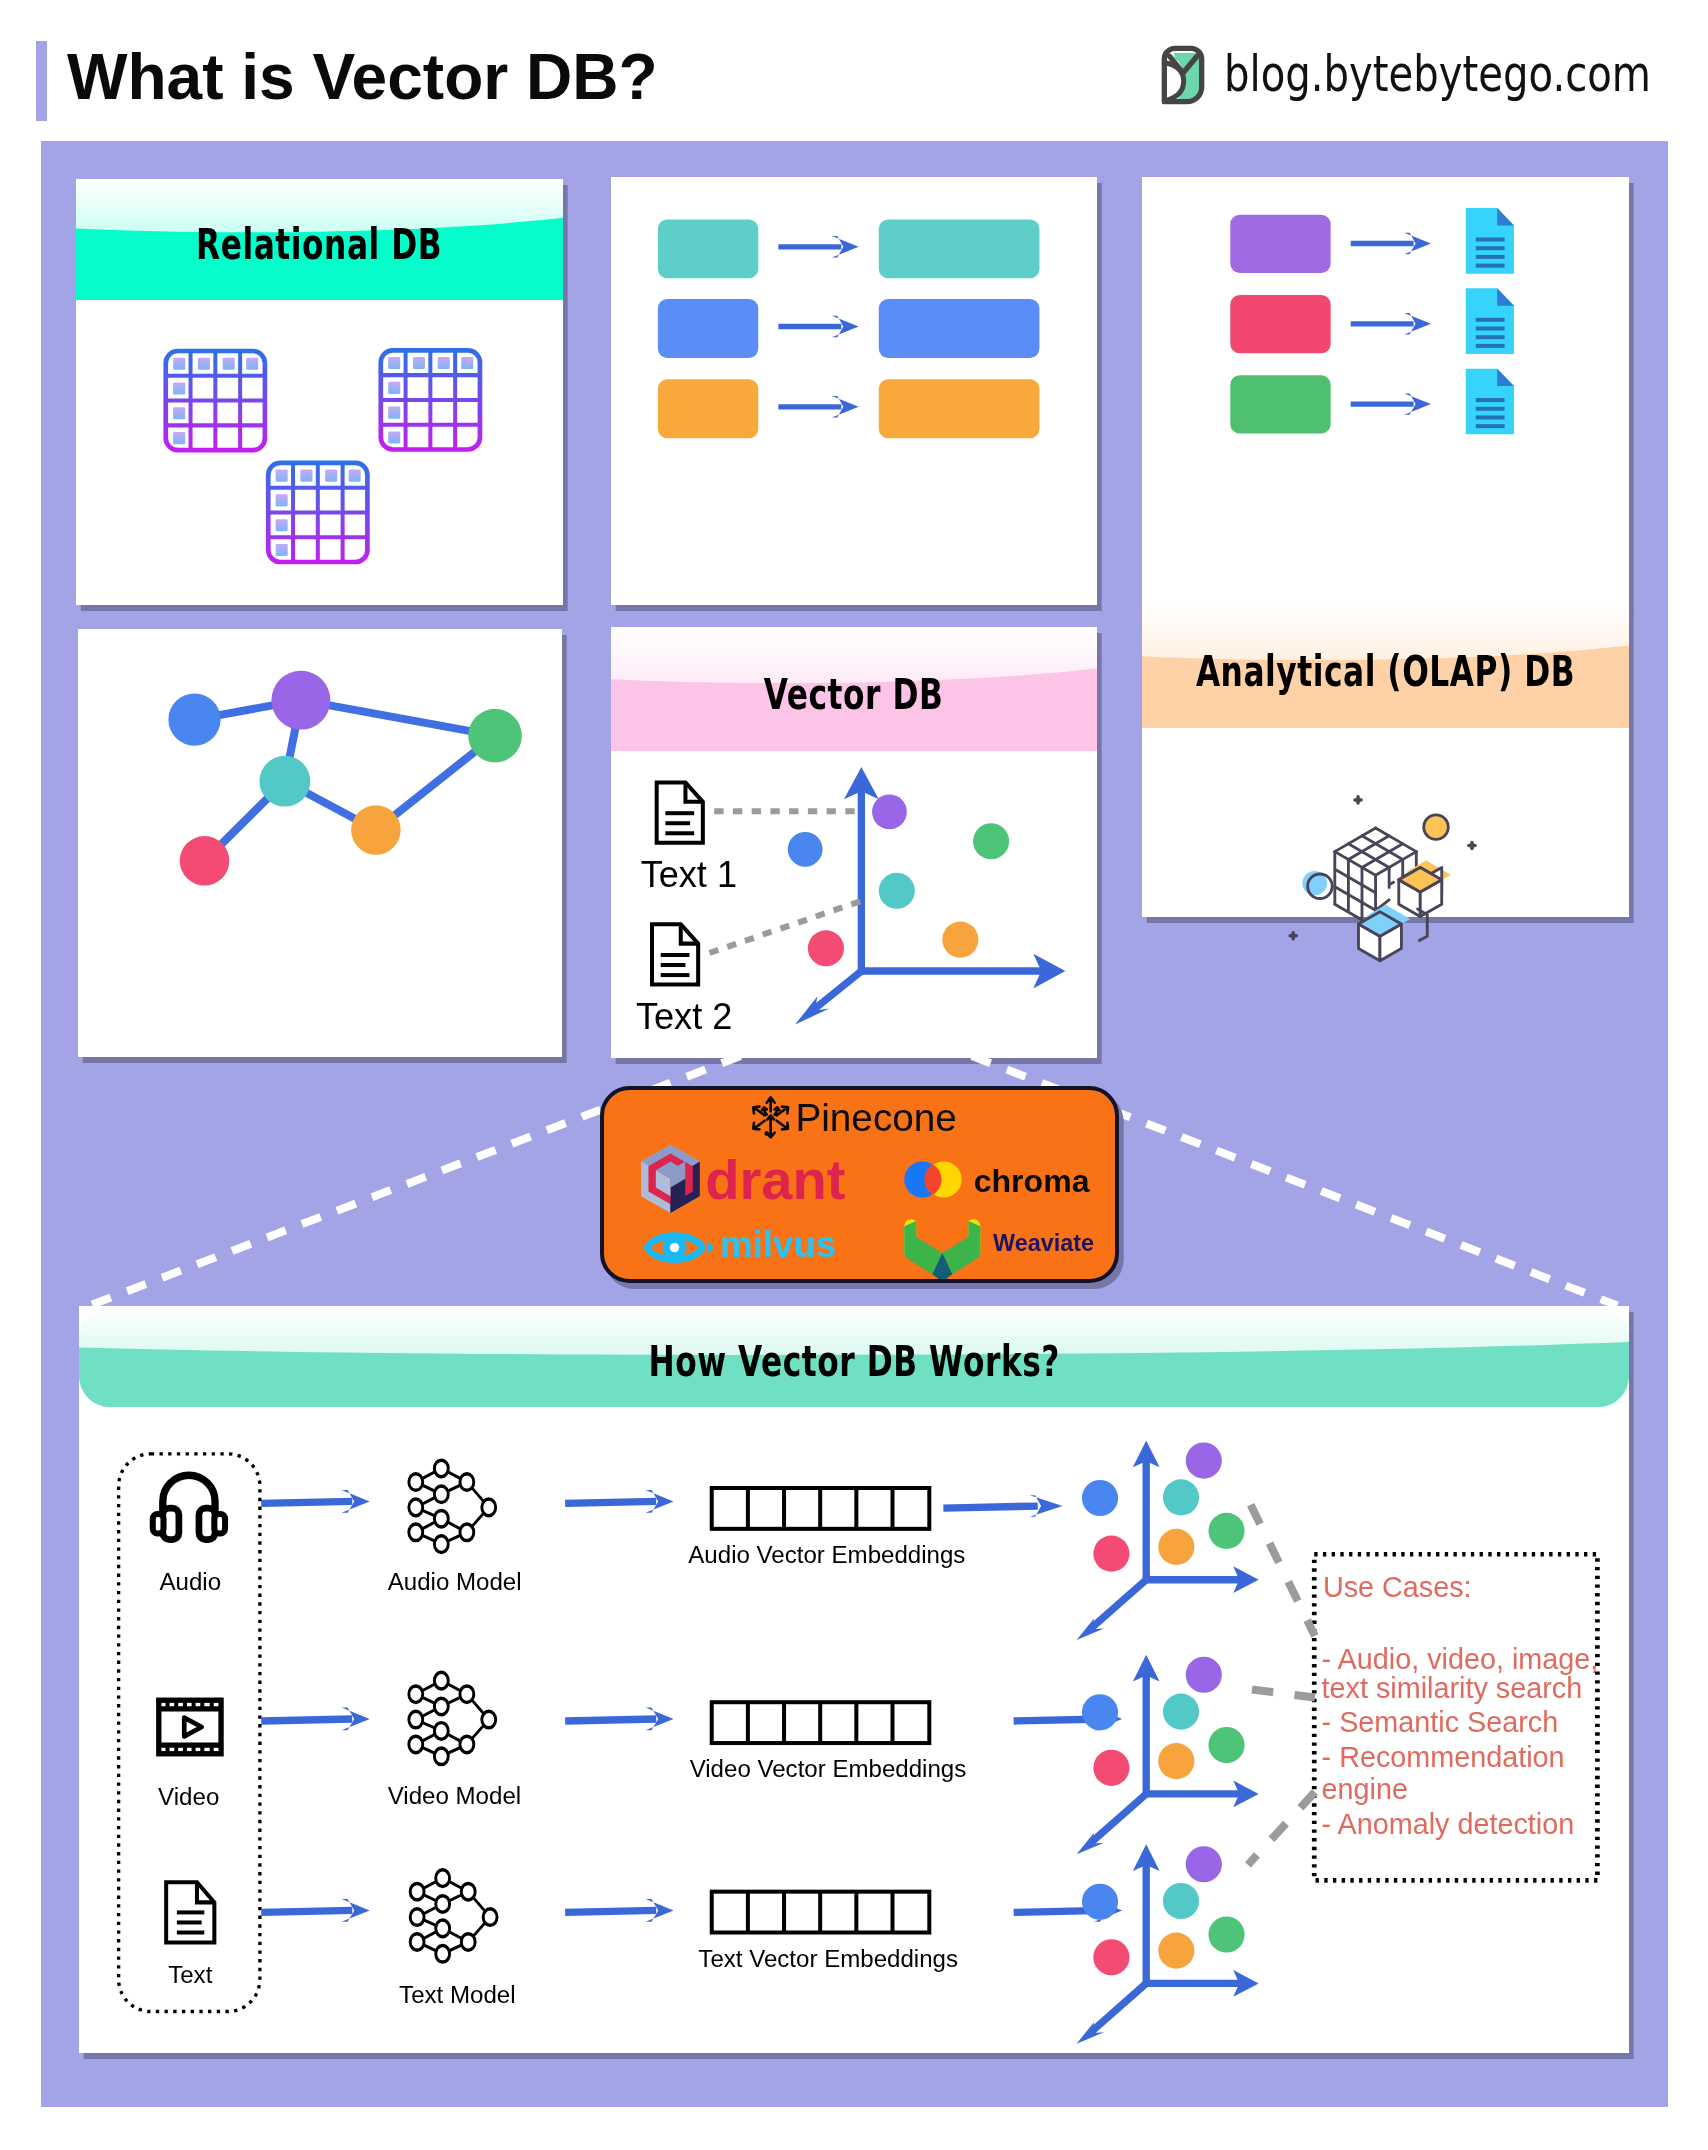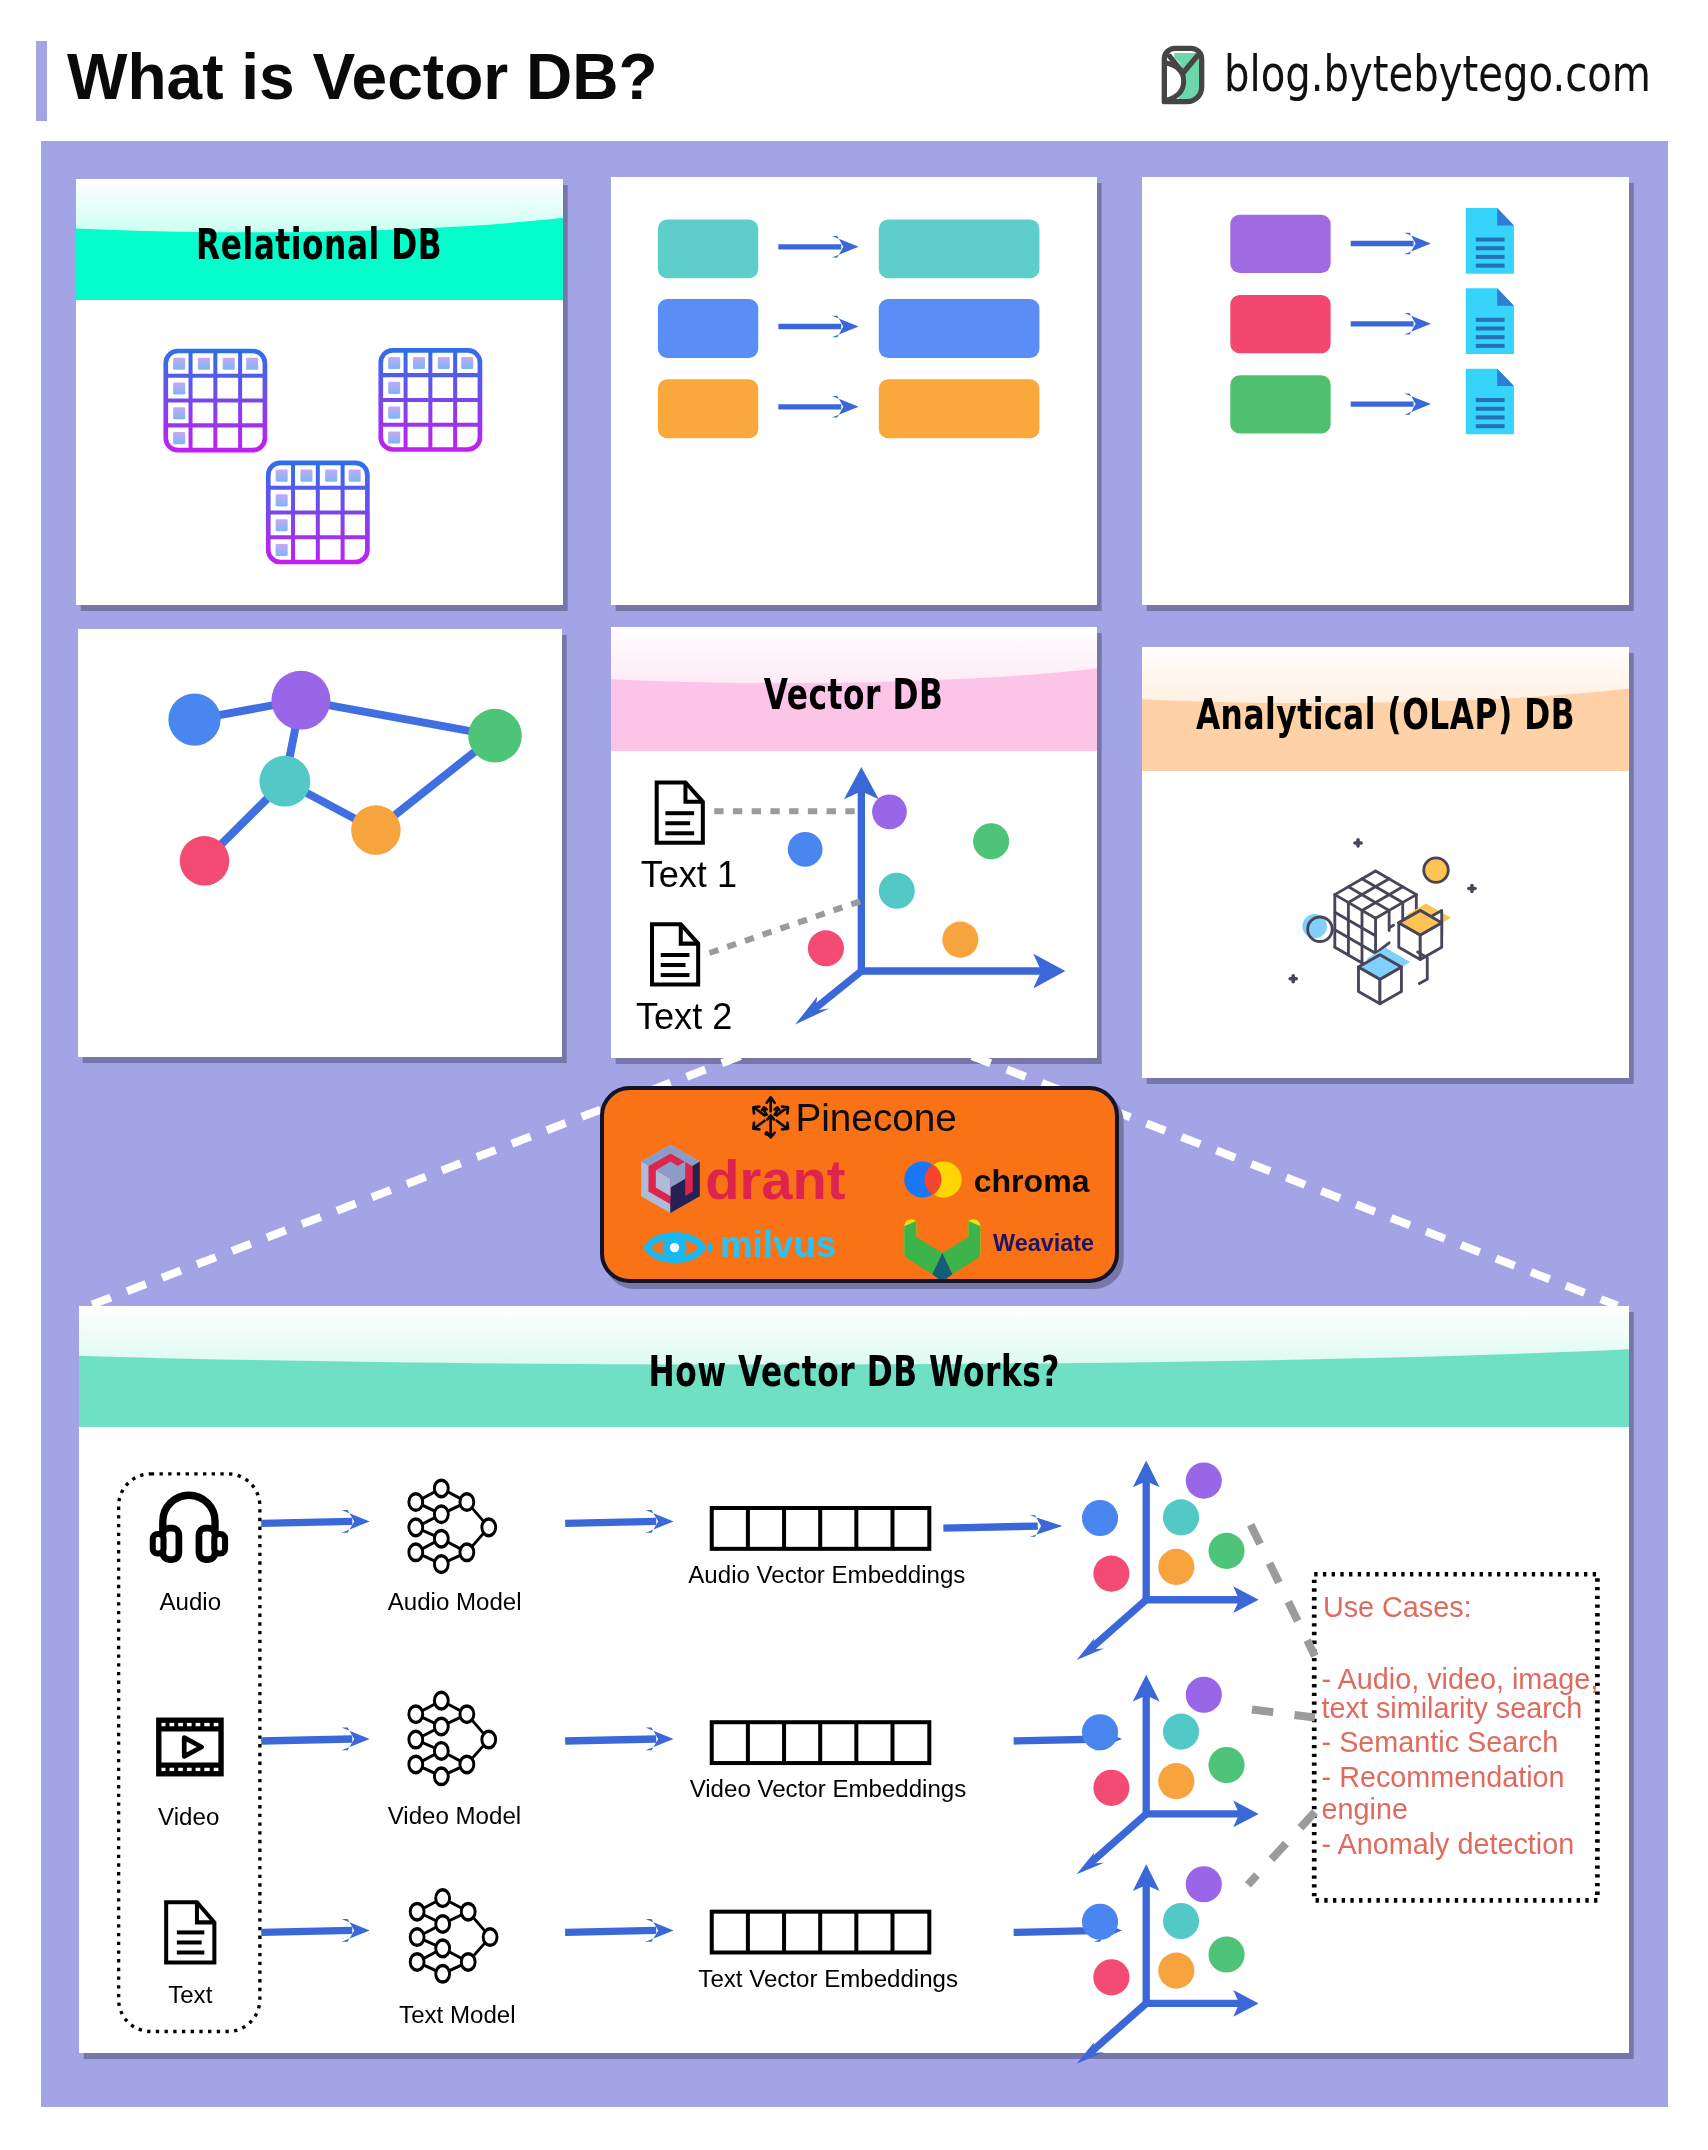--- a/index.html
+++ b/index.html
@@ -287,21 +287,21 @@
         <circle cx="290" cy="147" r="26" fill="#4a86f0"></circle>
         <circle cx="568" cy="135" r="27" fill="#4ec479"></circle>
         <circle cx="427" cy="209" r="27" fill="#52c9c6"></circle>
         <circle cx="321" cy="295" r="27" fill="#f34b74"></circle>
         <circle cx="522" cy="282" r="27" fill="#f7a33e"></circle>
       </g>
     </svg>
   </div>
 </div>
 
-<div class="card" style="left:1142px;top:647px;width:487px;height:431px;">
+<div class="card" style="left:1142px;top:604px;width:487px;height:313px;">
   <div class="chead" style="height:124px;">
     <svg viewBox="0 0 728 185" preserveAspectRatio="none">
       <defs>
           <linearGradient id="g6" x1="0" y1="0" x2="0" y2="1">
         <stop offset="0" stop-color="#ffffff"></stop>
             <stop offset="0.45" stop-color="#fff0e2"></stop>
             <stop offset="1" stop-color="#fee1c5"></stop>
           </linearGradient>
         </defs>
       <rect x="0" y="0" width="728" height="185" fill="url(#g6)"></rect>
@@ -444,21 +444,21 @@
         <path d="M2 12 L2 50 A12 12 0 0 0 8 61 L44 84 L59 52 L20 28 L20 4 Z" fill="#3cb44a"></path>
         <path d="M116 12 L116 50 A12 12 0 0 1 110 61 L74 84 L59 52 L98 28 L98 4 Z" fill="#3cb44a"></path>
         <path d="M44 84 L59 52 L74 84 L66 90 A12 12 0 0 1 52 90 Z" fill="#125d78"></path>
       </g>
       <text x="582" y="241" font-family="Liberation Sans, sans-serif" font-weight="bold" font-size="35" fill="#1f1463">Weaviate</text>
     </g>
   </svg>
 </div>
 
 <div class="card" style="left:79px;top:1306px;width:1550px;height:747px;">
-  <div class="chead" style="height:121px;">
+  <div class="chead" style="height:101px;border-radius:31px;">
     <svg viewBox="0 0 2315 151" preserveAspectRatio="none">
       <defs>
           <linearGradient id="g7" x1="0" y1="0" x2="0" y2="1">
         <stop offset="0" stop-color="#ffffff"></stop>
             <stop offset="0.45" stop-color="#e0faf2"></stop>
             <stop offset="1" stop-color="#b6f0e0"></stop>
           </linearGradient>
         </defs>
       <rect x="0" y="0" width="2315" height="151" fill="url(#g7)"></rect>
       <path d="M0 62 C 600 78, 1700 78, 2315 54 L2315 151 L0 151 Z" fill="#6fe0c4"></path>

